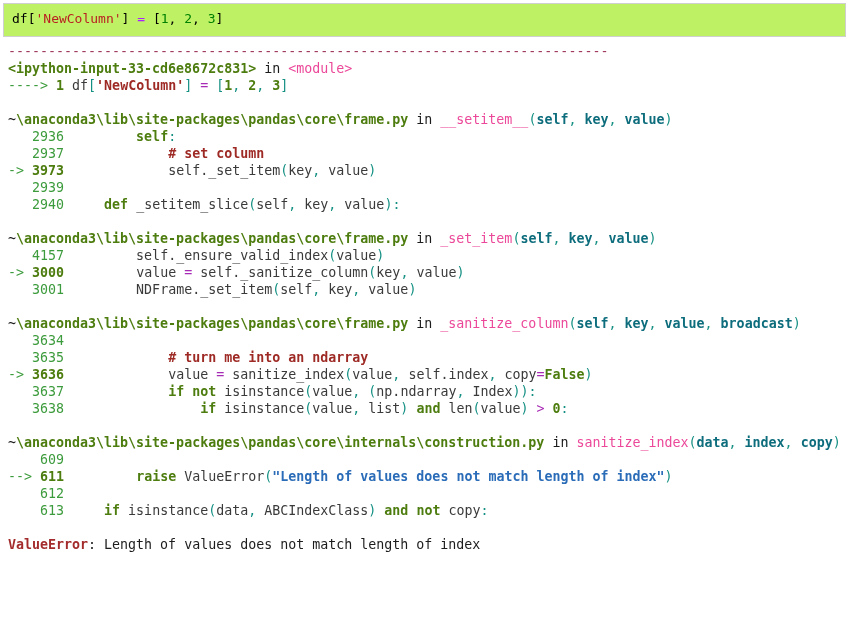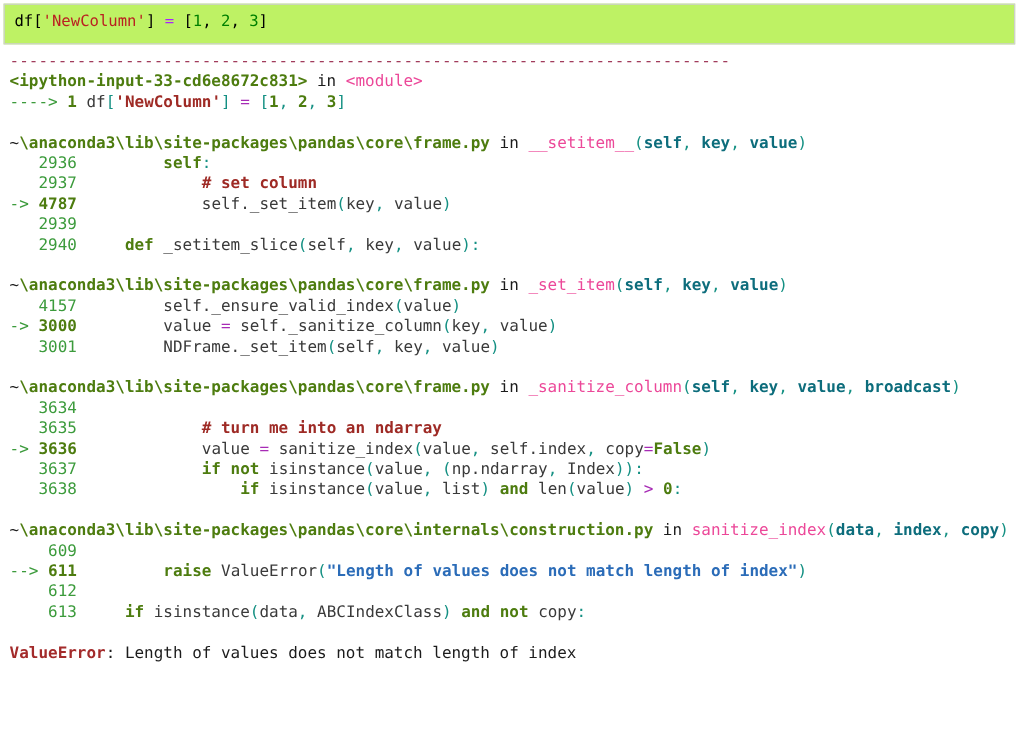--- a/index.html
+++ b/index.html
@@ -51,21 +51,21 @@
 </div>
 
 <div class="traceback">
     <div class="ln"><span class="c-sep">---------------------------------------------------------------------------</span></div>
     <div class="ln"><span class="c-gb">&lt;ipython-input-33-cd6e8672c831&gt;</span><span> in </span><span class="c-cy">&lt;module&gt;</span></div>
     <div class="ln"><span class="c-g">----&gt;</span><span> </span><span class="c-gb">1</span><span> </span><span class="c-id">df</span><span class="c-t">[</span><span class="c-mb">'NewColumn'</span><span class="c-t">]</span><span> </span><span class="c-pu">=</span><span> </span><span class="c-t">[</span><span class="c-gb">1</span><span class="c-t">,</span><span> </span><span class="c-gb">2</span><span class="c-t">,</span><span> </span><span class="c-gb">3</span><span class="c-t">]</span></div>
     <div class="ln"> </div>
     <div class="ln"><span>~</span><span class="c-gb">\anaconda3\lib\site-packages\pandas\core\frame.py</span><span> in </span><span class="c-cy">__setitem__</span><span class="c-t">(</span><span class="c-ta">self</span><span class="c-t">,</span><span> </span><span class="c-ta">key</span><span class="c-t">,</span><span> </span><span class="c-ta">value</span><span class="c-t">)</span></div>
     <div class="ln"><span class="c-g">   2936</span><span>         </span><span class="c-gb">self</span><span class="c-t">:</span></div>
     <div class="ln"><span class="c-g">   2937</span><span>             </span><span class="c-mb"># set column</span></div>
-    <div class="ln"><span class="c-g">-&gt;</span><span> </span><span class="c-gb">4787</span><span>             </span><span class="c-id">self._set_item</span><span class="c-t">(</span><span class="c-id">key</span><span class="c-t">,</span><span> </span><span class="c-id">value</span><span class="c-t">)</span></div>
+    <div class="ln"><span class="c-g">-&gt;</span><span> </span><span class="c-gb">3973</span><span>             </span><span class="c-id">self._set_item</span><span class="c-t">(</span><span class="c-id">key</span><span class="c-t">,</span><span> </span><span class="c-id">value</span><span class="c-t">)</span></div>
     <div class="ln"><span class="c-g">   2939</span></div>
     <div class="ln"><span class="c-g">   2940</span><span>     </span><span class="c-gb">def</span><span> </span><span class="c-id">_setitem_slice</span><span class="c-t">(</span><span class="c-id">self</span><span class="c-t">,</span><span> </span><span class="c-id">key</span><span class="c-t">,</span><span> </span><span class="c-id">value</span><span class="c-t">):</span></div>
     <div class="ln"> </div>
     <div class="ln"><span>~</span><span class="c-gb">\anaconda3\lib\site-packages\pandas\core\frame.py</span><span> in </span><span class="c-cy">_set_item</span><span class="c-t">(</span><span class="c-ta">self</span><span class="c-t">,</span><span> </span><span class="c-ta">key</span><span class="c-t">,</span><span> </span><span class="c-ta">value</span><span class="c-t">)</span></div>
     <div class="ln"><span class="c-g">   4157</span><span>         </span><span class="c-id">self._ensure_valid_index</span><span class="c-t">(</span><span class="c-id">value</span><span class="c-t">)</span></div>
     <div class="ln"><span class="c-g">-&gt;</span><span> </span><span class="c-gb">3000</span><span>         </span><span class="c-id">value</span><span> </span><span class="c-pu">=</span><span> </span><span class="c-id">self._sanitize_column</span><span class="c-t">(</span><span class="c-id">key</span><span class="c-t">,</span><span> </span><span class="c-id">value</span><span class="c-t">)</span></div>
     <div class="ln"><span class="c-g">   3001</span><span>         </span><span class="c-id">NDFrame._set_item</span><span class="c-t">(</span><span class="c-id">self</span><span class="c-t">,</span><span> </span><span class="c-id">key</span><span class="c-t">,</span><span> </span><span class="c-id">value</span><span class="c-t">)</span></div>
     <div class="ln"> </div>
     <div class="ln"><span>~</span><span class="c-gb">\anaconda3\lib\site-packages\pandas\core\frame.py</span><span> in </span><span class="c-cy">_sanitize_column</span><span class="c-t">(</span><span class="c-ta">self</span><span class="c-t">,</span><span> </span><span class="c-ta">key</span><span class="c-t">,</span><span> </span><span class="c-ta">value</span><span class="c-t">,</span><span> </span><span class="c-ta">broadcast</span><span class="c-t">)</span></div>
     <div class="ln"><span class="c-g">   3634</span></div>

